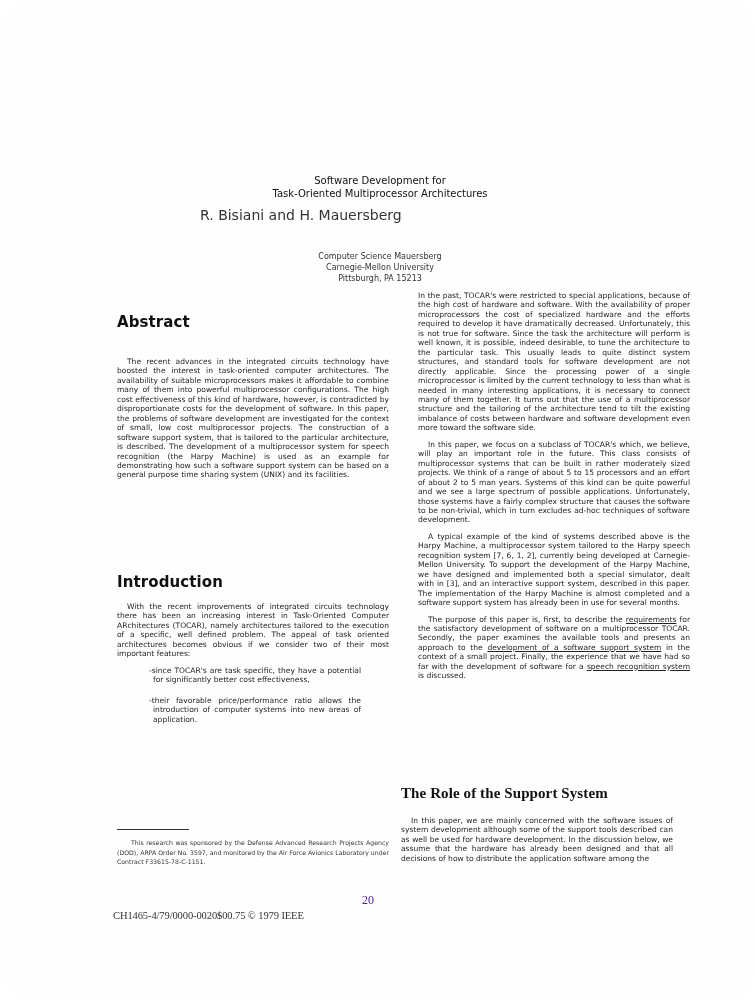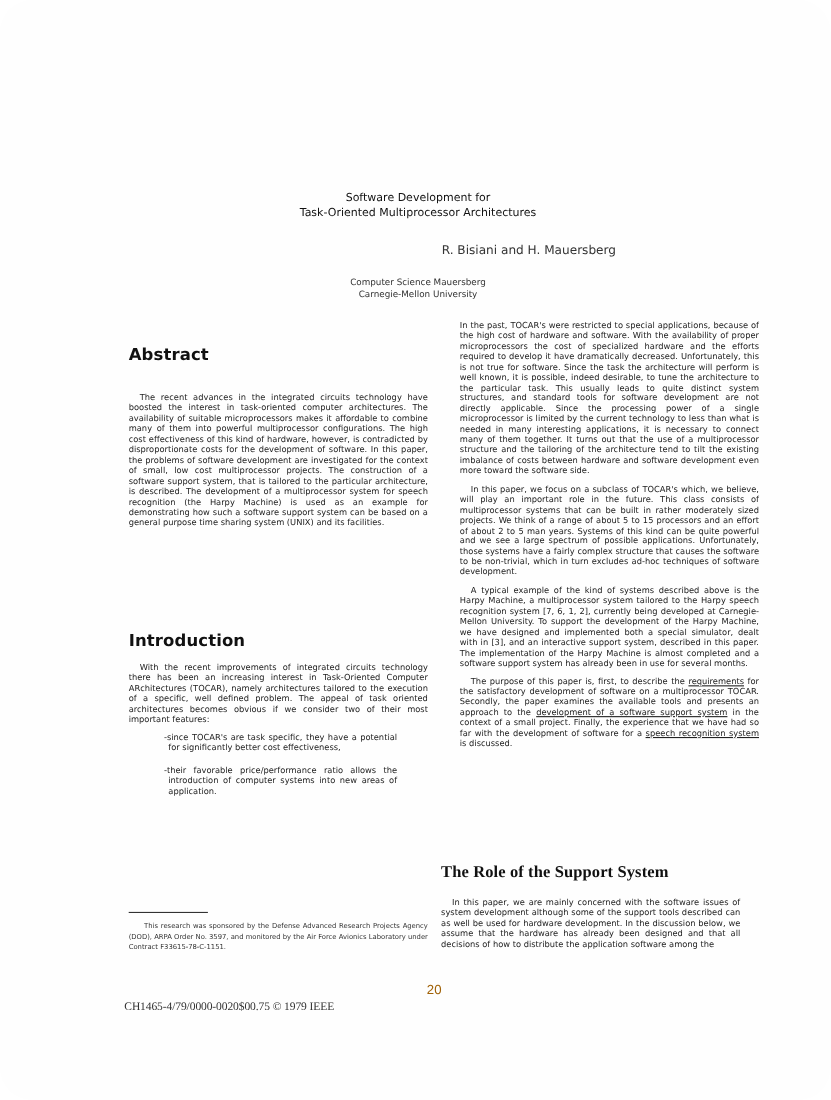--- a/index.html
+++ b/index.html
@@ -1,51 +1,52 @@
 <!DOCTYPE html>
 <html><head>
   <meta charset="utf-8">
   <style>
     html, body { margin: 0; padding: 0; background: #ffffff; }
     body { width: 755px; height: 1000px; position: relative; overflow: hidden; color: #1a1a1a;
            font-family: "DejaVu Sans", sans-serif; }
     .page { position: absolute; left: 0; top: 0; width: 755px; height: 1000px; background: #fefefe; border-radius: 29px; }
     .title { position: absolute; left: 200px; width: 360px; text-align: center; font-size: 10px; line-height: 13px; color: #111; }
     .title-line { display: block; }
-    .authors { position: absolute; left: 200px; top: 221px; width: 360px; text-align: right; font-size: 11px; color: #333; }
+    .authors { position: absolute; left: 200px; top: 207px; width: 360px; text-align: left; font-size: 14px; color: #333; }
     .affil { position: absolute; left: 200px; top: 251px; width: 360px; text-align: center; font-size: 8px; line-height: 11px; color: #333; }
     .affil span { display: block; }
     .heading { position: absolute; text-align: left; font-size: 15px; font-weight: bold; color: #111; letter-spacing: 0.1px; }
     .col { position: absolute; font-size: 7.55px; line-height: 9.45px; color: #222; text-align: justify; }
     .col p { margin: 0 0 7px 0; text-indent: 10px; }
     .col p.noindent { text-indent: 0; }
     .bullets { margin: 0; padding: 0; list-style: none; }
     .bullets li { margin: 0 0 11px 0; padding-left: 36px; padding-right: 28px; text-indent: -4px; }
     .u { text-decoration: underline; }
     .footnote-rule { position: absolute; left: 117px; top: 829px; width: 72px; border-top: 1px solid #333; }
     .footnote { position: absolute; left: 117px; top: 838px; width: 272px; font-size: 6.2px; line-height: 9.5px; color: #333; text-align: justify; }
     .footnote p { margin: 0; text-indent: 14px; }
-    .page-number { position: absolute; left: 388px; top: 893px; font-family: Liberation Sans, sans-serif; font-size: 12px; color: #a16207; }
+    .page-number { position: absolute; left: 362px; top: 893px; font-family: Liberation Serif, serif; font-size: 12px; color: #4c1d95; }
     .copyright { position: absolute; left: 113px; top: 910px; font-family: "Liberation Serif", serif; font-size: 10.5px; color: #333; letter-spacing: -0.1px; }
   </style>
 </head>
 <body>
 
 <div class="page">
 
   <div class="title" style="top:174px;">
     <span class="title-line">Software Development for</span>
     <span class="title-line">Task-Oriented Multiprocessor Architectures</span>
   </div>
 
   <div class="authors">R. Bisiani and H. Mauersberg</div>
 
   <div class="affil">
     <span>Computer Science Mauersberg</span>
     <span>Carnegie-Mellon University</span>
+    <span>Pittsburgh, PA 15213</span>
   </div>
 
   <div class="heading" style="left:117px; top:313px; width:272px;">Abstract</div>
 
   <div class="col" style="left:117px; top:357px; width:272px;">
     <p>The recent advances in the integrated circuits technology have boosted the interest in task-oriented computer architectures. The availability of suitable microprocessors makes it affordable to combine many of them into powerful multiprocessor configurations. The high cost effectiveness of this kind of hardware, however, is contradicted by disproportionate costs for the development of software. In this paper, the problems of software development are investigated for the context of small, low cost multiprocessor projects. The construction of a software support system, that is tailored to the particular architecture, is described. The development of a multiprocessor system for speech recognition (the Harpy Machine) is used as an example for demonstrating how such a software support system can be based on a general purpose time sharing system (UNIX) and its facilities.</p>
   </div>
 
   <div class="heading" style="left:117px; top:573px; width:272px;">Introduction</div>
 

